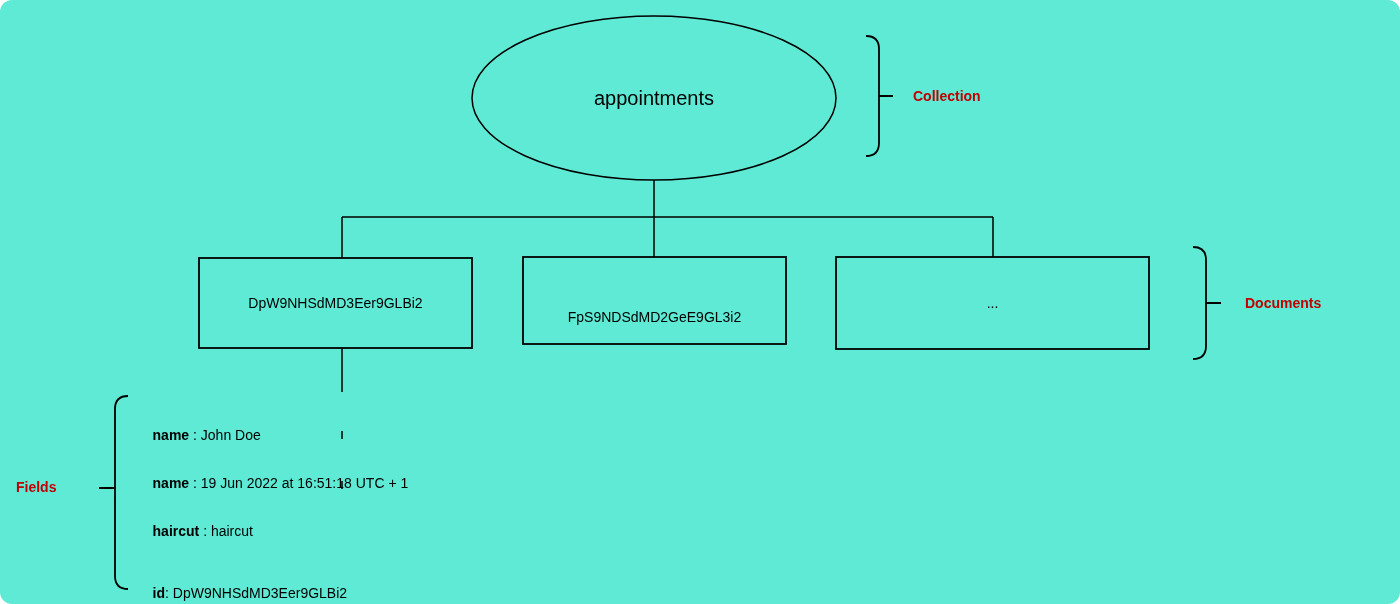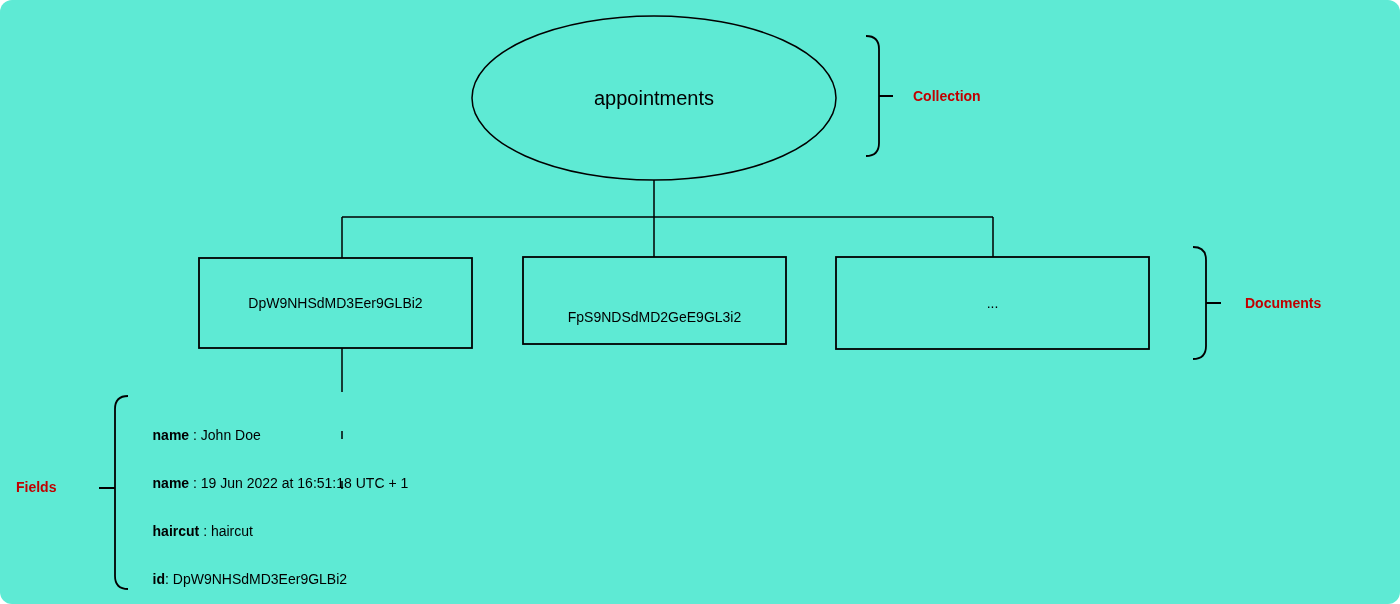--- a/index.html
+++ b/index.html
@@ -52,21 +52,21 @@
     height: 22px;
   }
   .anno-collection { left: 913px; top: 85px; }
   .anno-documents  { left: 1245px; top: 292px; }
   .anno-fields     { left: 16px;  top: 476px; }
   .field-row { left: 137px; height: 22px; text-align: center; }
   .field-row .k { font-weight: bold; }
   .row-0 { top: 402px; }
   .row-1 { top: 450px; }
   .row-2 { top: 498px; }
-  .row-3 { top: 546px; }
+  .row-3 { top: 560px; }
 </style>
 </head>
 <body>
 
 <div class="stage">
 
   <svg class="lines" viewBox="0 0 1400 604" fill="none" stroke="#000000" stroke-width="1.5">
 
     <ellipse cx="654" cy="98" rx="182" ry="82"></ellipse>
 

